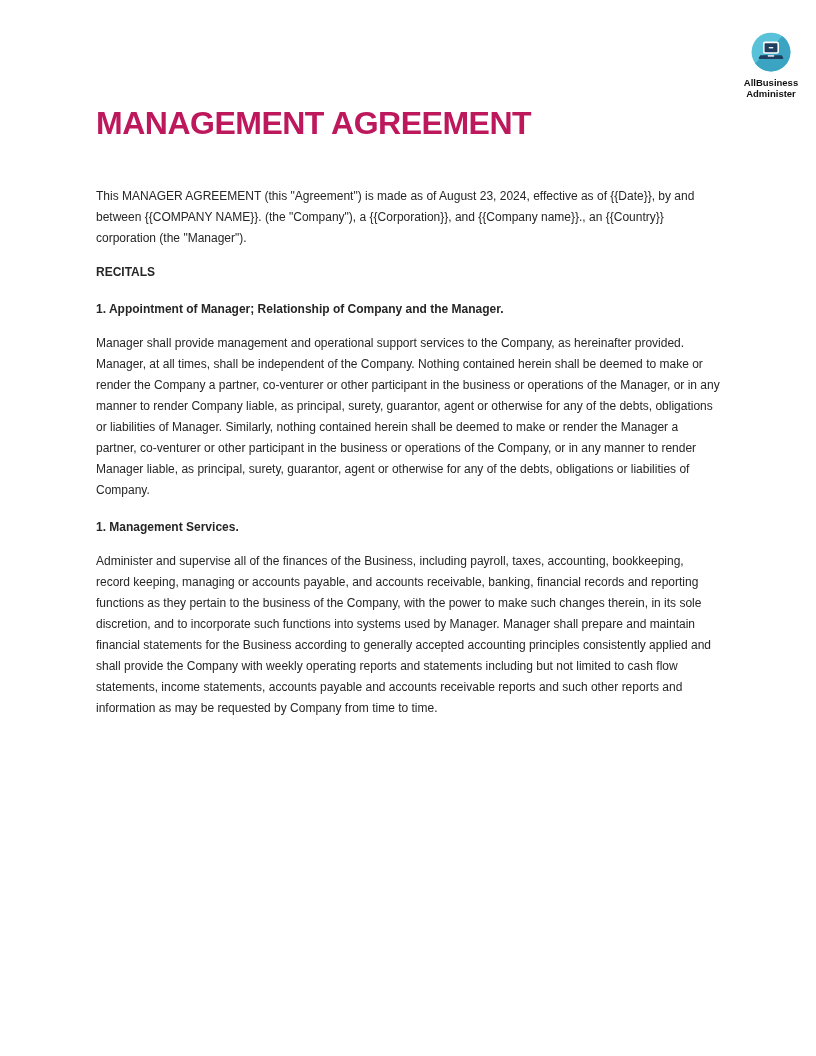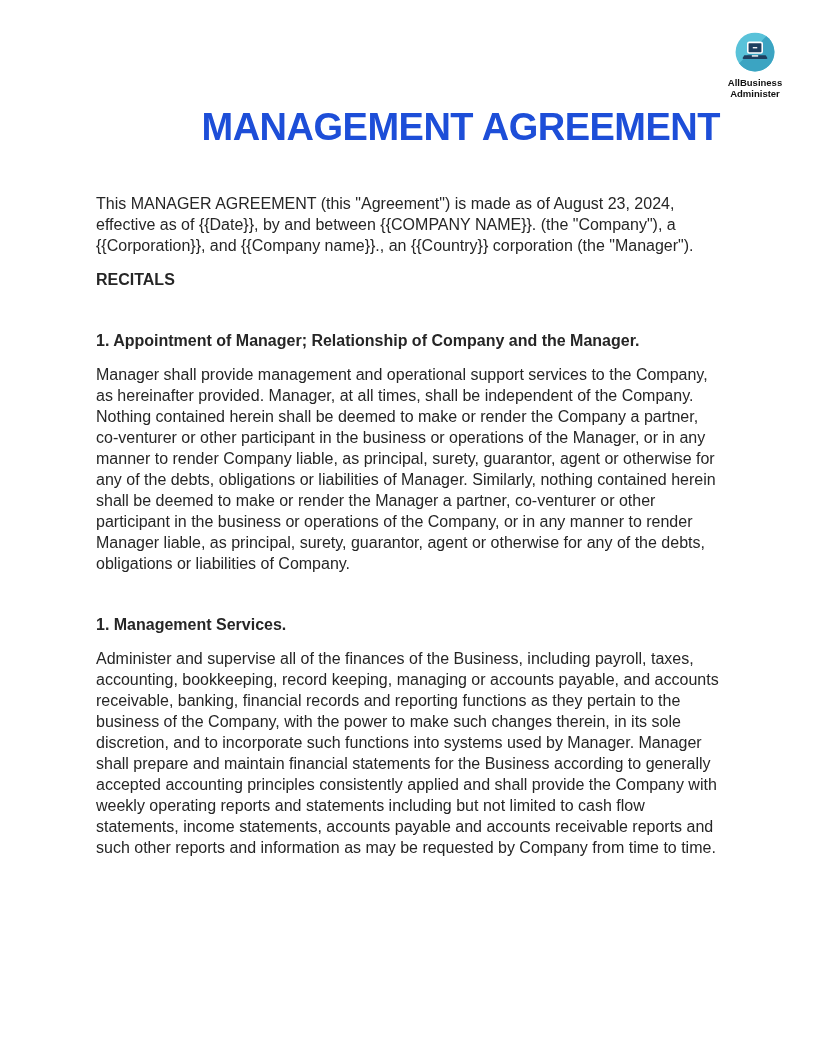--- a/index.html
+++ b/index.html
@@ -13,21 +13,21 @@
     height: 1056px;
     margin: 0 auto;
     background: #ffffff;
     overflow: hidden;
     font-family: "Liberation Sans", sans-serif;
     color: #262626;
   }
   .logo {
     position: absolute;
     top: 28px;
-    right: 28px;
+    right: 12px;
     width: 66px;
     text-align: center;
     line-height: 0;
   }
   .logo svg {
     display: inline-block;
   }
   .logo .logo-text {
     display: block;
     font-size: 9.5px;
@@ -37,42 +37,42 @@
     letter-spacing: 0;
   }
   .content {
     position: absolute;
     left: 96px;
     right: 96px;
     top: 0;
   }
   .doc-title {
     margin: 106px 0 44px 0;
-    font-size: 38px;
+    font-size: 32px;
     line-height: 1.12;
     font-weight: 700;
     letter-spacing: -0.5px;
-    text-align: right;
-    color: #1d4ed8;
+    text-align: left;
+    color: #be185d;
     font-family: "Liberation Sans", sans-serif;
   }
   .doc-body p,
   .doc-body h2 {
     margin: 0 0 13px 0;
-    font-size: 16px;
+    font-size: 12px;
     line-height: 21px;
     font-weight: 400;
     text-align: left;
     color: #262626;
   }
   .doc-body h2 {
     font-weight: 700;
   }
   .doc-body .pre-spaced {
-    margin-top: 40px;
+    margin-top: 16px;
   }
 </style>
 </head>
 <body>
 
 <div class="page">
 
   <div class="logo">
     <span>
       <svg width="50" height="50" viewBox="0 0 54 54" aria-hidden="true">

